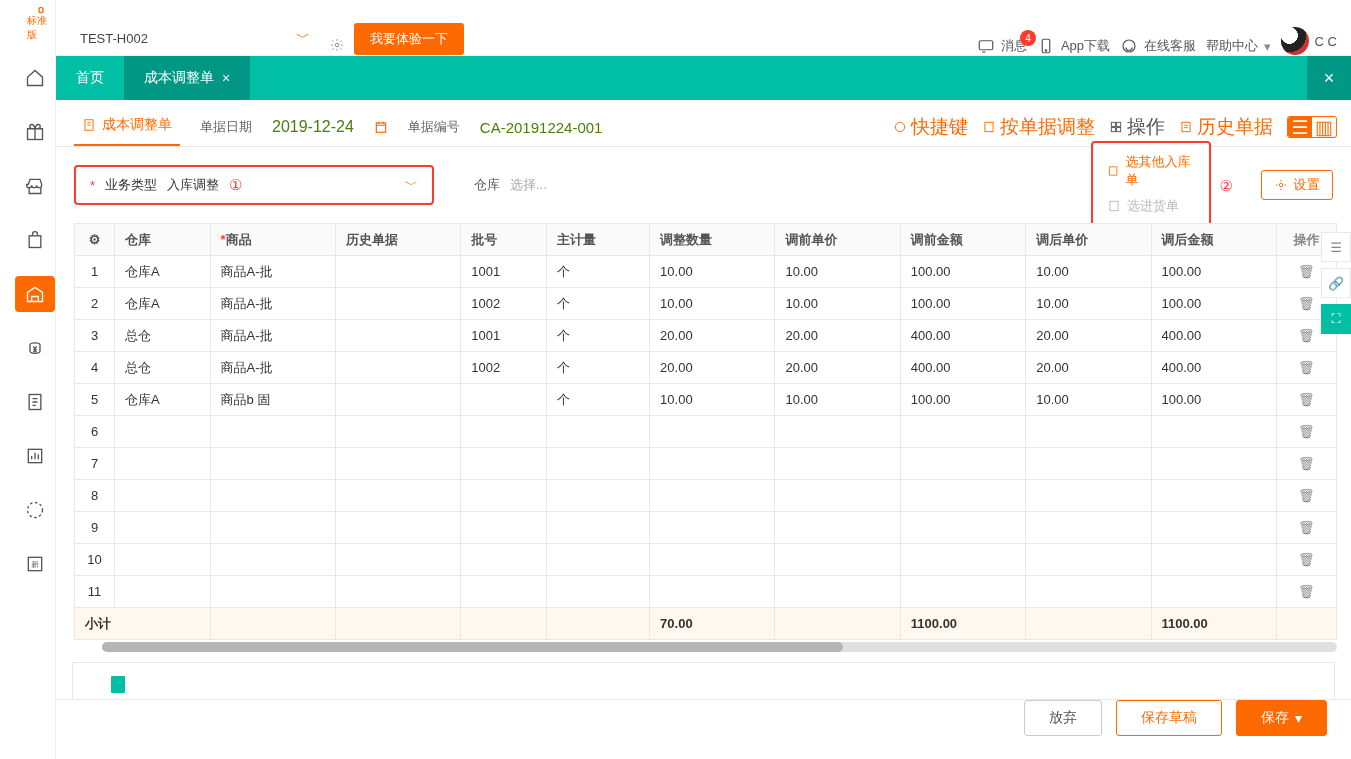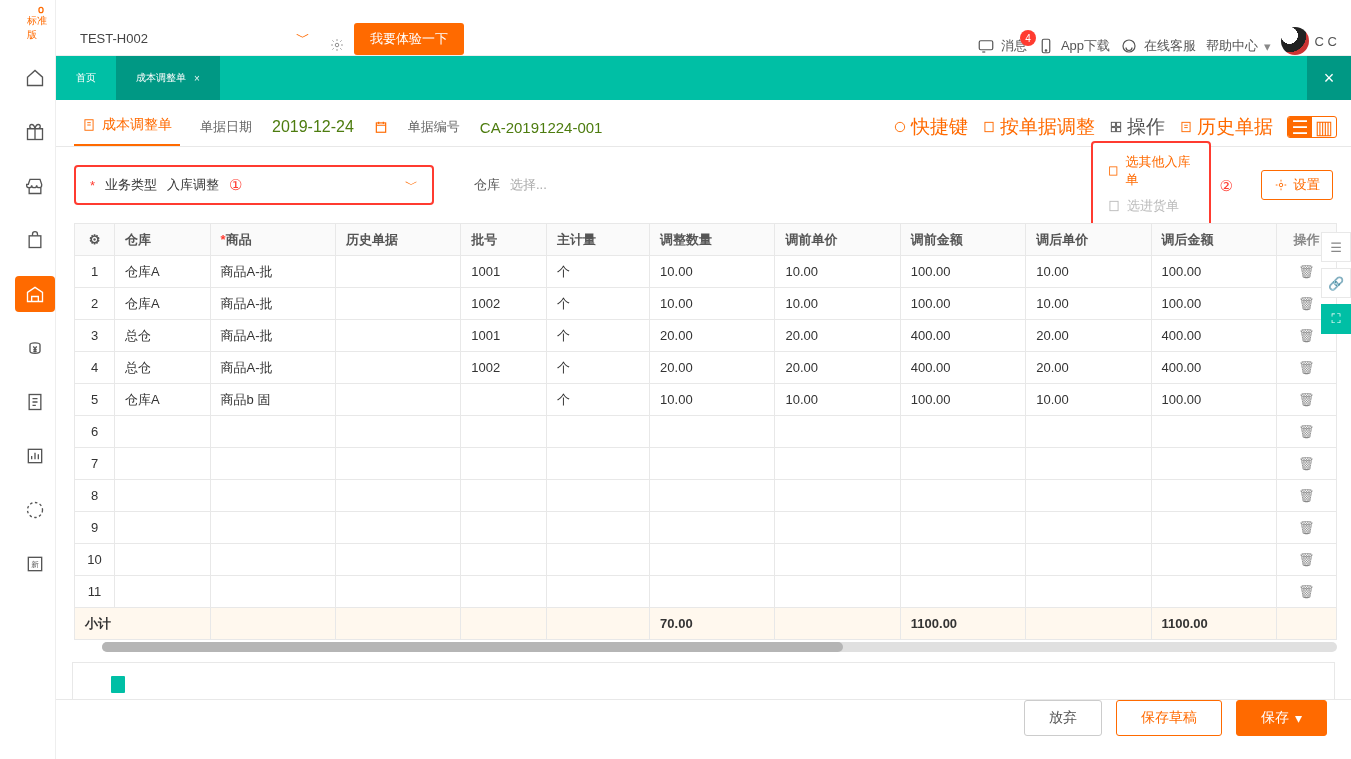--- a/index.html
+++ b/index.html
@@ -29,21 +29,21 @@
   .gear { color:#888; }
   .cta { background:var(--orange); color:#fff; border:none; height:32px; padding:0 16px; border-radius:3px; font-size:13px; }
   .spacer { flex:1; }
   .tb-item { display:flex; align-items:center; gap:6px; color:#555; }
   .tb-item svg { width:18px; height:18px; stroke:#555; fill:none; stroke-width:1.6; }
   .badge-wrap { position:relative; }
   .badge { position:absolute; top:-7px; right:-9px; background:#ff3b30; color:#fff; font-size:10px; width:16px; height:16px; border-radius:50%; display:flex; align-items:center; justify-content:center;}
   .avatar { width:28px; height:28px; border-radius:50%; background:radial-gradient(circle at 30% 30%,#fff 0 30%,#222 31% 60%,#c33 61%);}
   
   .tabs-row { height:44px; background:var(--teal); display:flex; align-items:stretch; color:#fff; }
-  .page-tab { padding:0 20px; display:flex; align-items:center; gap:8px; font-size:10px; }
+  .page-tab { padding:0 20px; display:flex; align-items:center; gap:8px; font-size:14px; }
   .page-tab.dark { background:#009884; }
   .tab-x { opacity:.9; }
   .tabs-close { margin-left:auto; width:44px; display:flex; align-items:center; justify-content:center; background:#009884; font-size:18px; }
   
   .content { flex:1; background:#fff; margin:0; position:relative; overflow:hidden; }
   .doc-tabs { display:flex; align-items:center; padding:8px 14px 0 18px; gap:20px; border-bottom:1px solid var(--border);}
   .doc-tabs .doctab { display:flex; align-items:center; gap:6px; color:var(--orange); padding:8px 8px 10px; border-bottom:2px solid var(--orange); font-size:14px;}
   .doc-tabs .field-label { color:#666; }
   .doc-tabs .date-val { color:#4d7c0f; font-size:16px;text-align:right; }
   .toolbar-right { margin-left:auto; display:flex; align-items:center; gap:14px; color:var(--orange); font-size:19px;justify-content:flex-end;}

